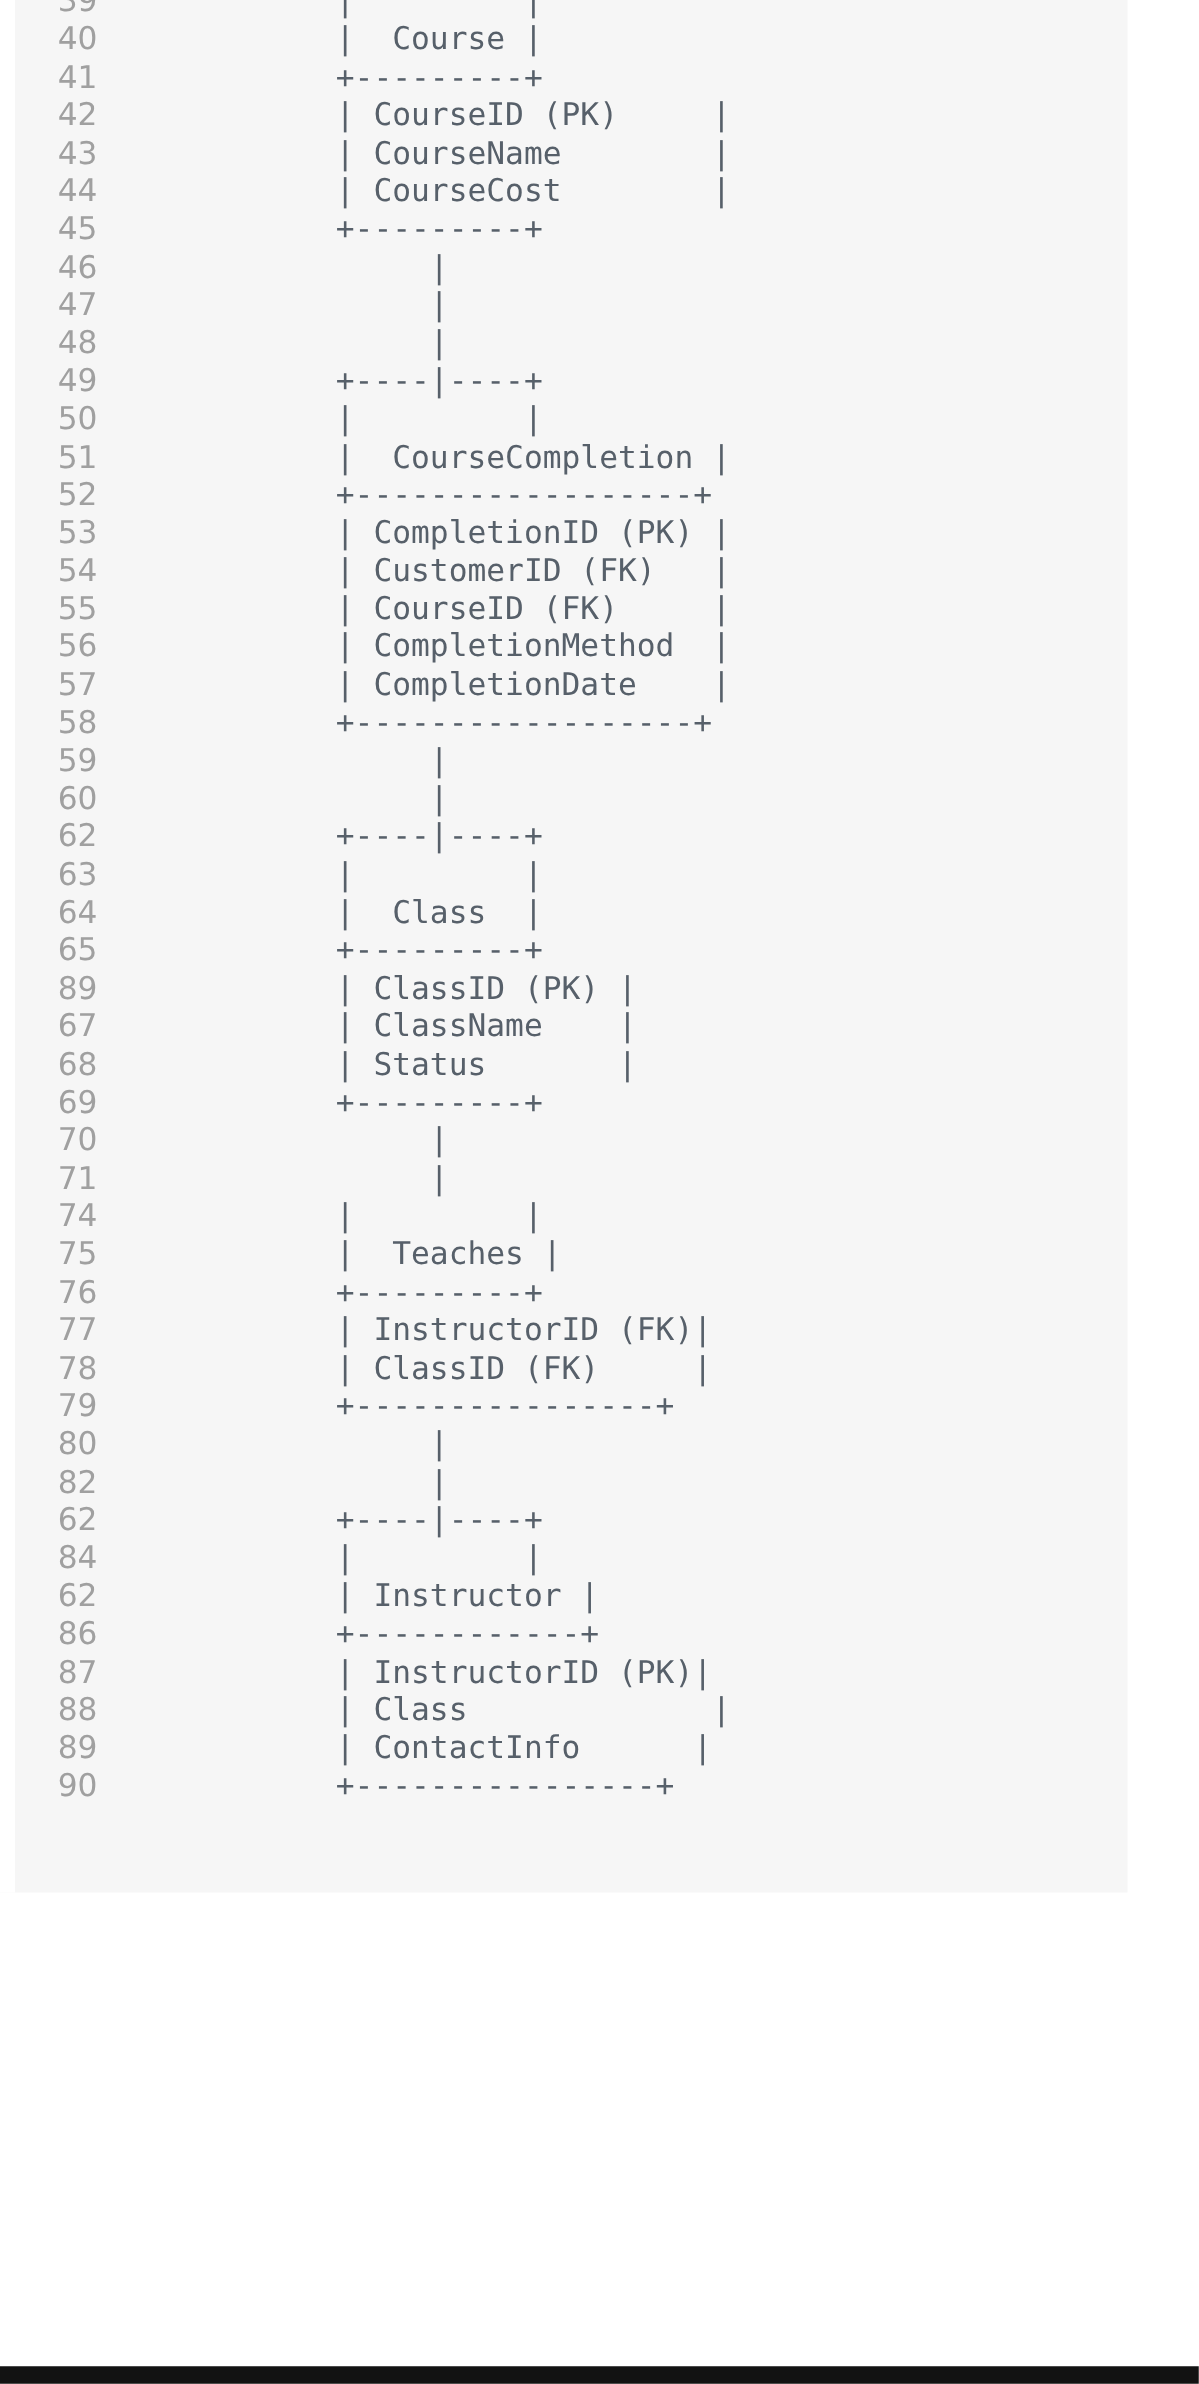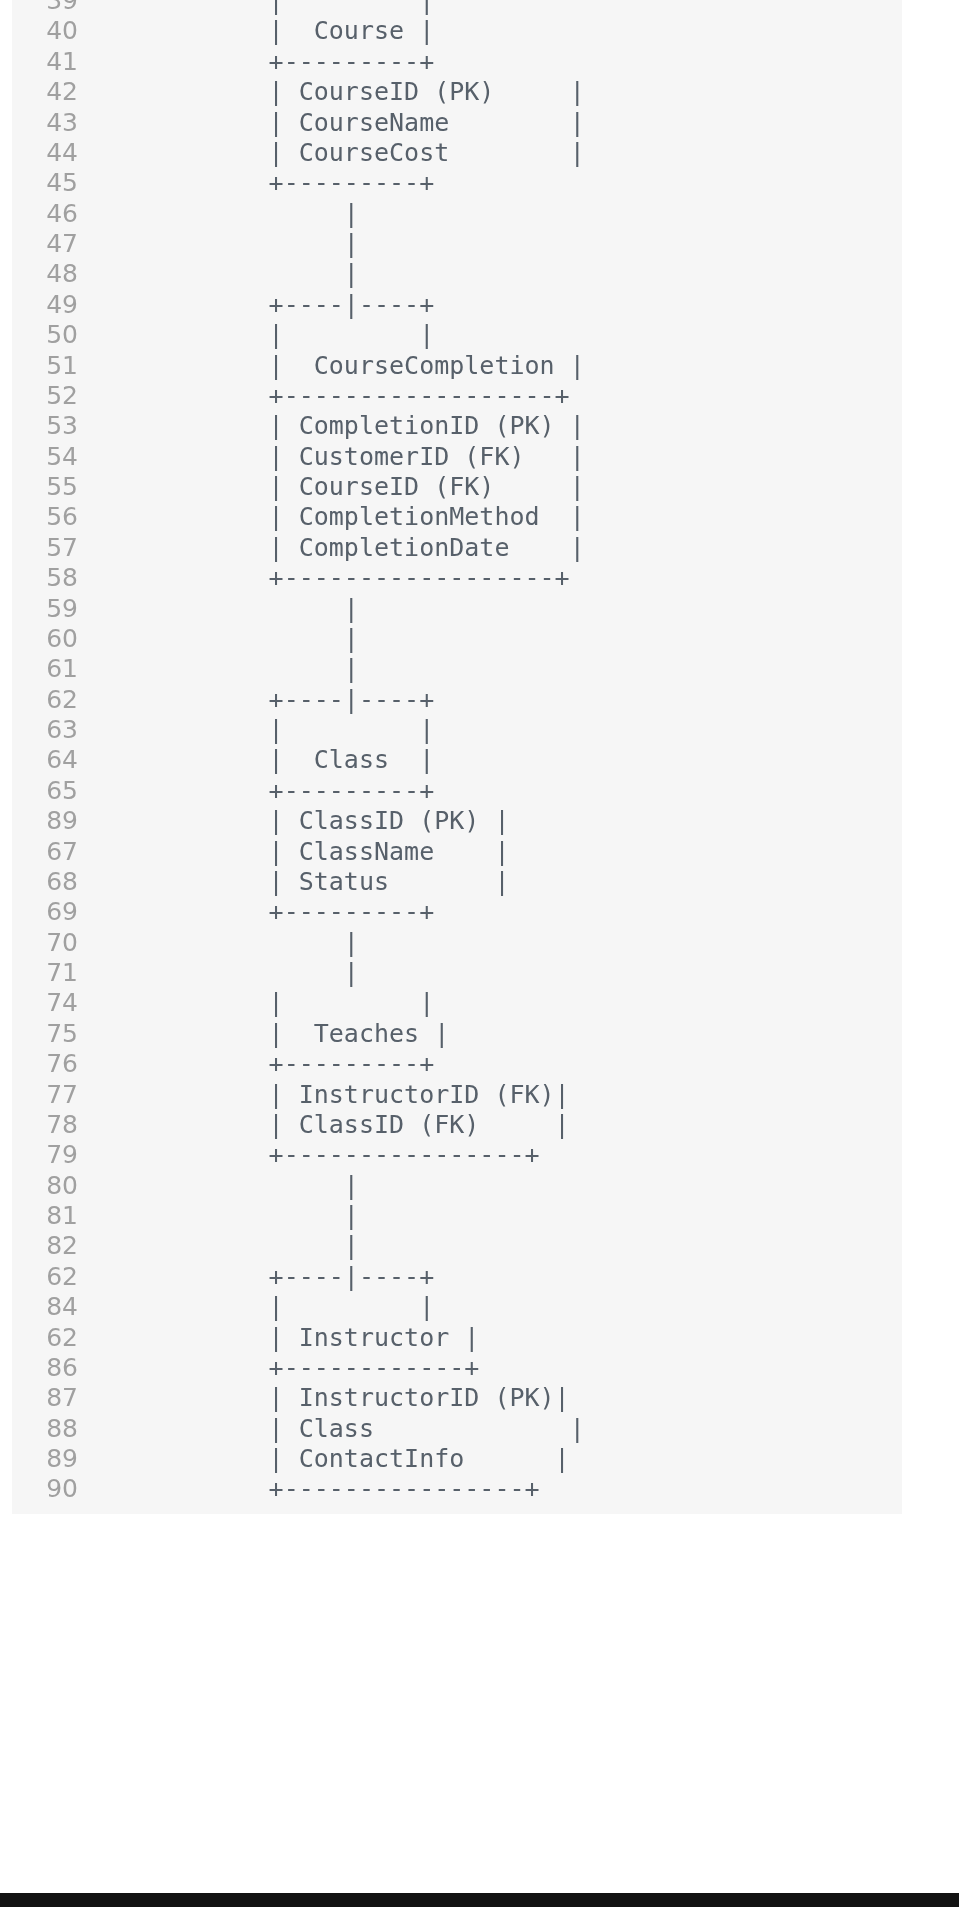--- a/index.html
+++ b/index.html
@@ -115,39 +115,37 @@
         <div class="code-row"><span class="ln">51</span><span class="src">            |  CourseCompletion |</span></div>
         <div class="code-row"><span class="ln">52</span><span class="src">            +------------------+</span></div>
         <div class="code-row"><span class="ln">53</span><span class="src">            | CompletionID (PK) |</span></div>
         <div class="code-row"><span class="ln">54</span><span class="src">            | CustomerID (FK)   |</span></div>
         <div class="code-row"><span class="ln">55</span><span class="src">            | CourseID (FK)     |</span></div>
         <div class="code-row"><span class="ln">56</span><span class="src">            | CompletionMethod  |</span></div>
         <div class="code-row"><span class="ln">57</span><span class="src">            | CompletionDate    |</span></div>
         <div class="code-row"><span class="ln">58</span><span class="src">            +------------------+</span></div>
         <div class="code-row"><span class="ln">59</span><span class="src">                 |</span></div>
         <div class="code-row"><span class="ln">60</span><span class="src">                 |</span></div>
-        <div class="code-row"><span class="ln">61</span><span class="src">                 |</span></div>
         <div class="code-row"><span class="ln">62</span><span class="src">            +----|----+</span></div>
         <div class="code-row"><span class="ln">63</span><span class="src">            |         |</span></div>
         <div class="code-row"><span class="ln">64</span><span class="src">            |  Class  |</span></div>
         <div class="code-row"><span class="ln">65</span><span class="src">            +---------+</span></div>
         <div class="code-row"><span class="ln">89</span><span class="src">            | ClassID (PK) |</span></div>
         <div class="code-row"><span class="ln">67</span><span class="src">            | ClassName    |</span></div>
         <div class="code-row"><span class="ln">68</span><span class="src">            | Status       |</span></div>
         <div class="code-row"><span class="ln">69</span><span class="src">            +---------+</span></div>
         <div class="code-row"><span class="ln">70</span><span class="src">                 |</span></div>
         <div class="code-row"><span class="ln">71</span><span class="src">                 |</span></div>
         <div class="code-row"><span class="ln">74</span><span class="src">            |         |</span></div>
         <div class="code-row"><span class="ln">75</span><span class="src">            |  Teaches |</span></div>
         <div class="code-row"><span class="ln">76</span><span class="src">            +---------+</span></div>
         <div class="code-row"><span class="ln">77</span><span class="src">            | InstructorID (FK)|</span></div>
         <div class="code-row"><span class="ln">78</span><span class="src">            | ClassID (FK)     |</span></div>
         <div class="code-row"><span class="ln">79</span><span class="src">            +----------------+</span></div>
         <div class="code-row"><span class="ln">80</span><span class="src">                 |</span></div>
-        <div class="code-row"><span class="ln">81</span><span class="src">                 |</span></div>
         <div class="code-row"><span class="ln">82</span><span class="src">                 |</span></div>
         <div class="code-row"><span class="ln">62</span><span class="src">            +----|----+</span></div>
         <div class="code-row"><span class="ln">84</span><span class="src">            |         |</span></div>
         <div class="code-row"><span class="ln">62</span><span class="src">            | Instructor |</span></div>
         <div class="code-row"><span class="ln">86</span><span class="src">            +------------+</span></div>
         <div class="code-row"><span class="ln">87</span><span class="src">            | InstructorID (PK)|</span></div>
         <div class="code-row"><span class="ln">88</span><span class="src">            | Class             |</span></div>
         <div class="code-row"><span class="ln">89</span><span class="src">            | ContactInfo      |</span></div>
         <div class="code-row"><span class="ln">90</span><span class="src">            +----------------+</span></div>
       </div>

